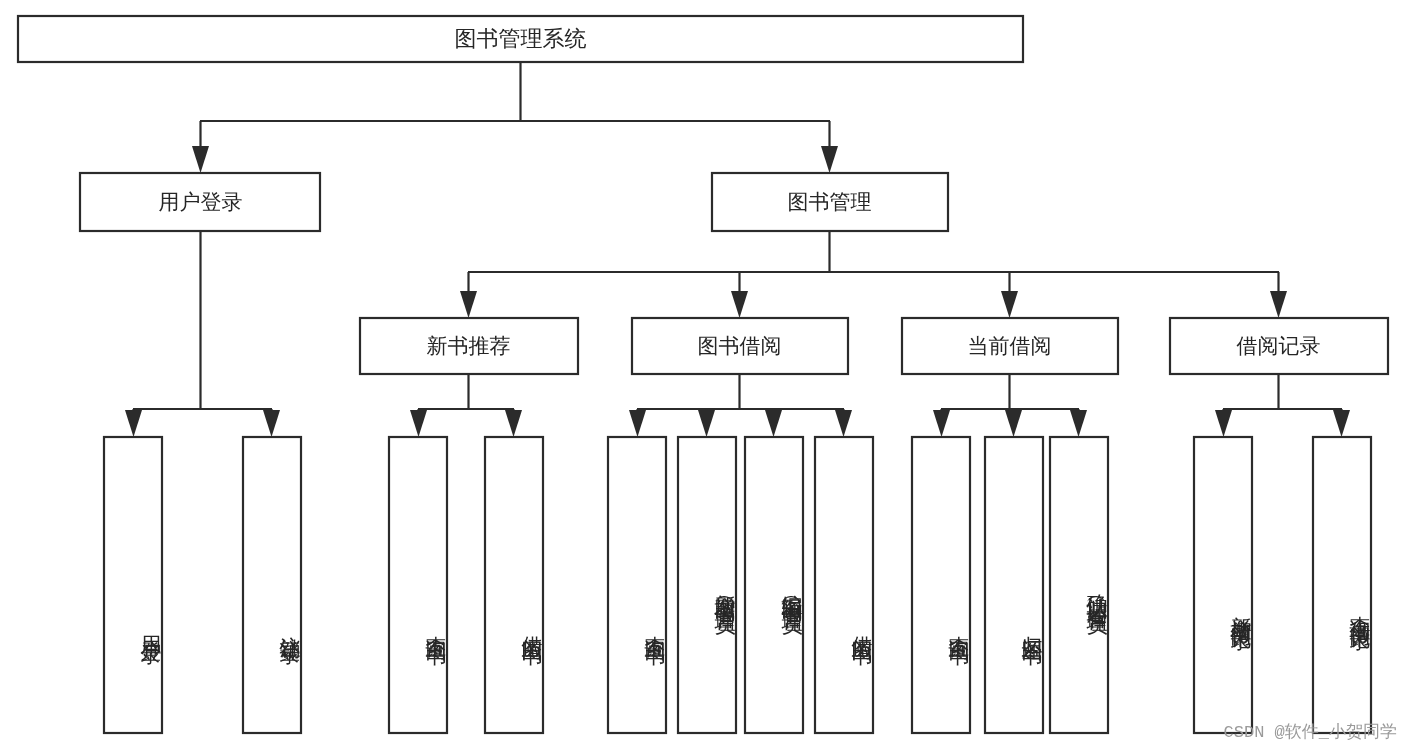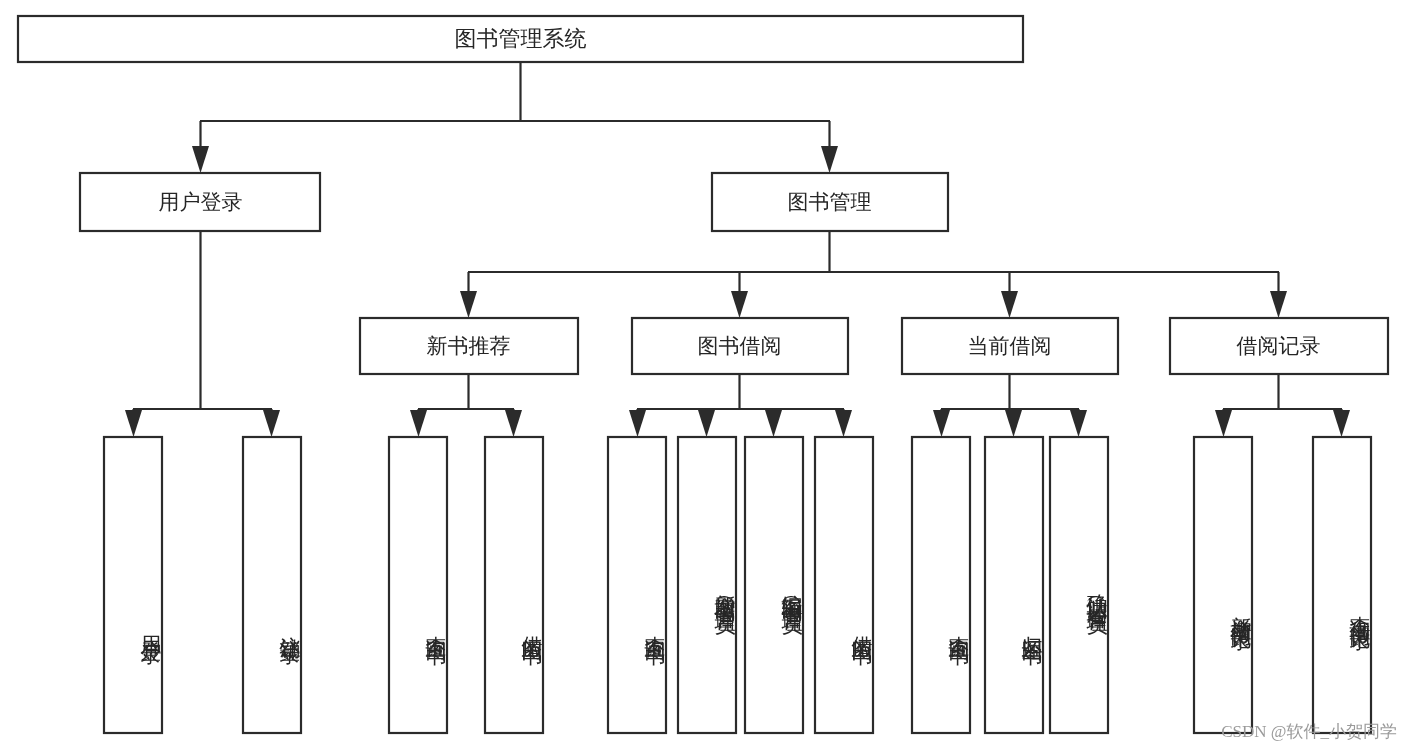--- a/index.html
+++ b/index.html
@@ -69,21 +69,21 @@
     white-space: nowrap;
     display: flex;
     align-items: flex-start;
     justify-content: center;
     pointer-events: none;
   }
   .watermark {
     position: absolute;
     right: 8px;
     bottom: 4px;
-    font-family: Liberation Serif, serif;
+    font-family: Liberation Mono, monospace;
     font-size: 17px;
     color: #9a9a9a;
     white-space: nowrap;
   }
 </style>
 </head>
 <body>
 
 <div id="diagram-root">
 

